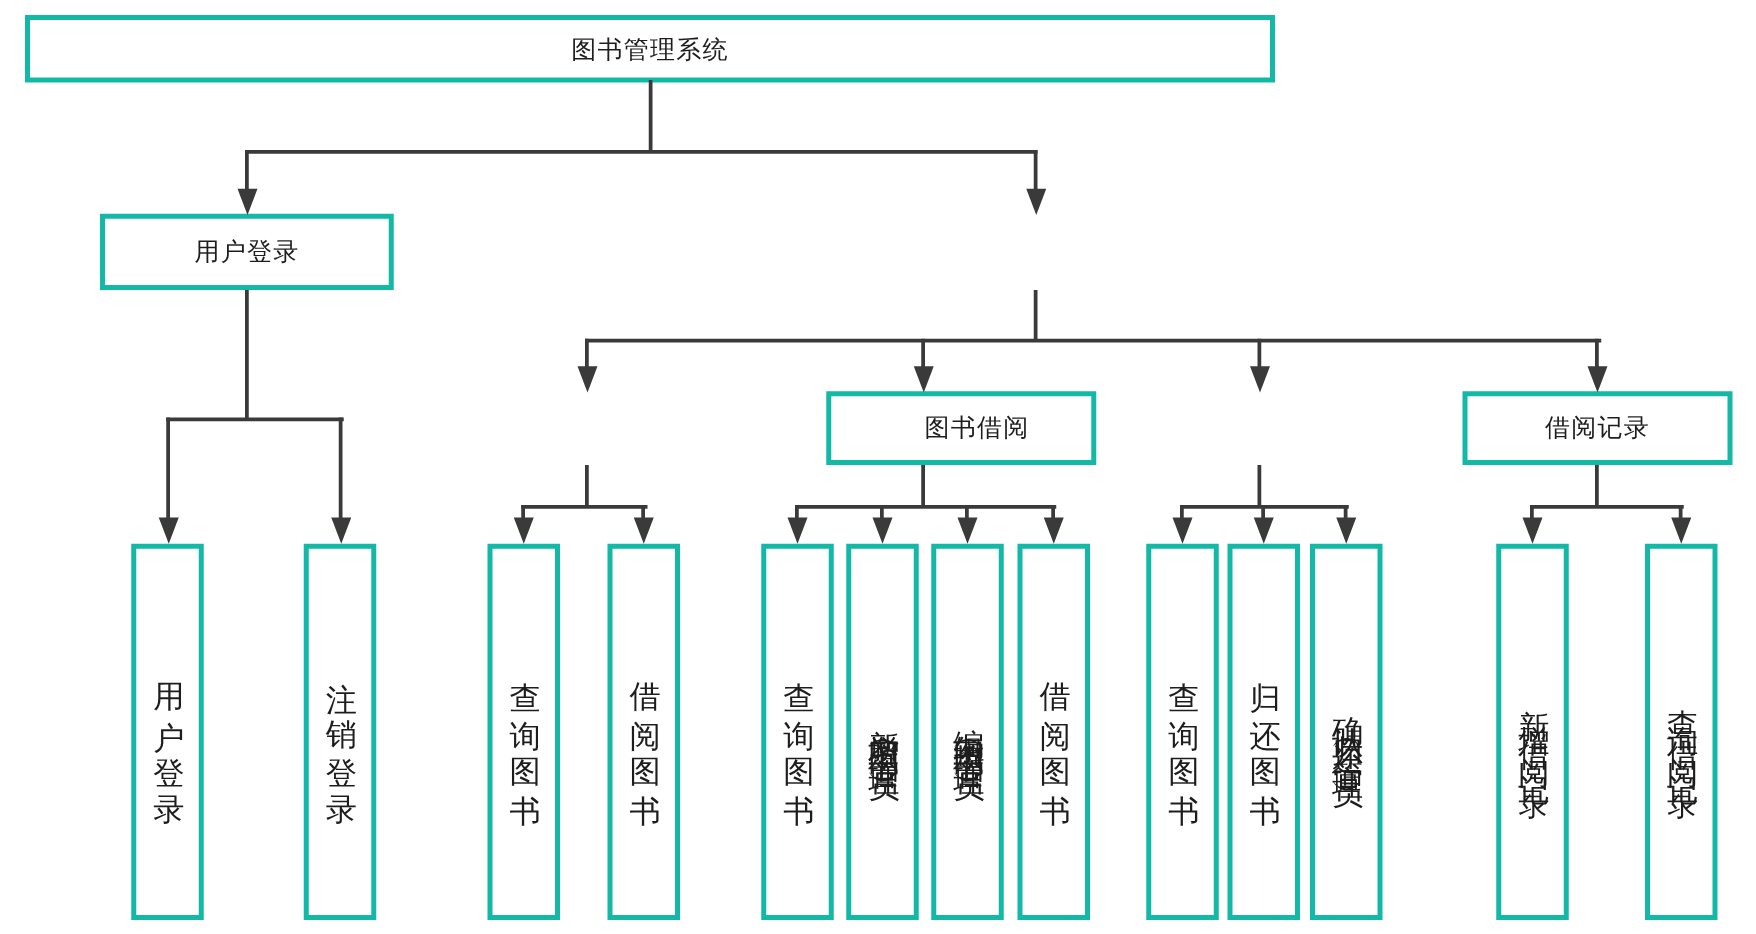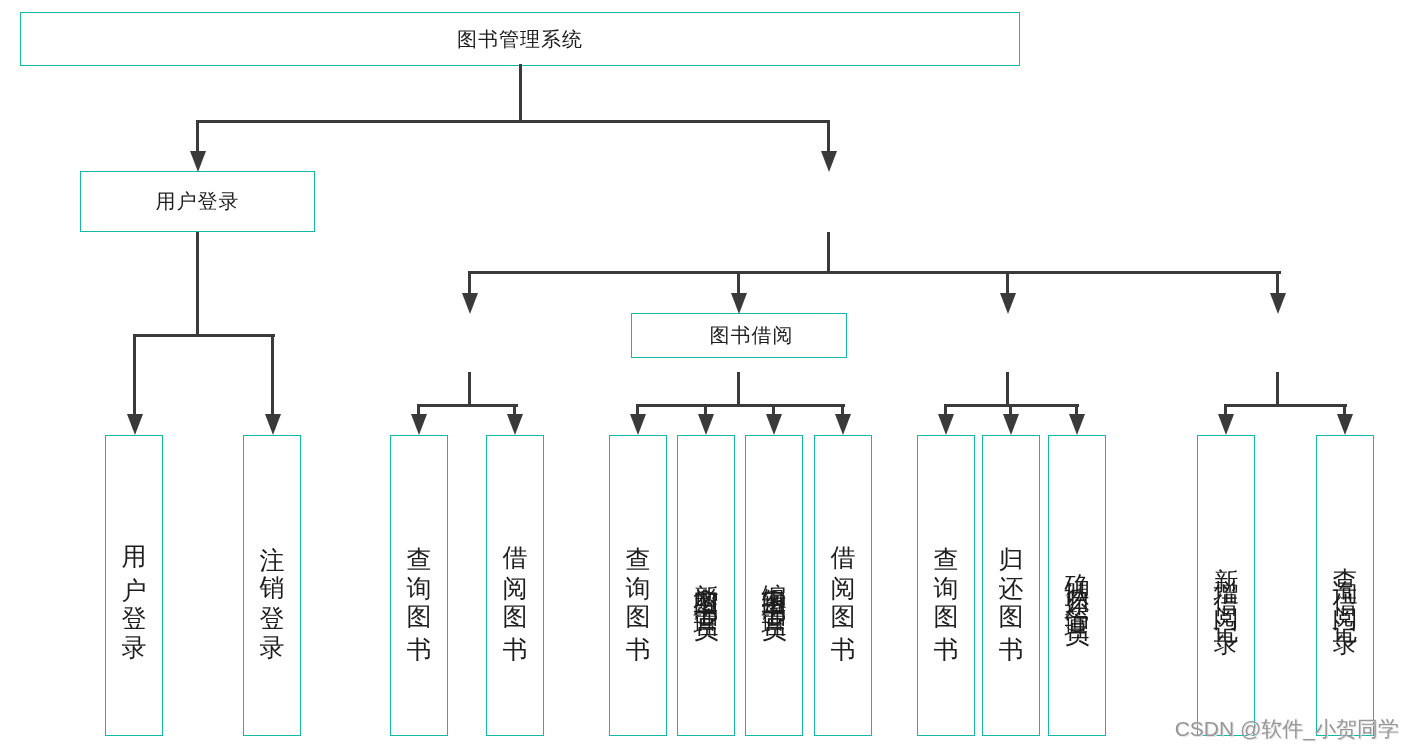--- a/index.html
+++ b/index.html
@@ -2,21 +2,21 @@
 <html><head>
 <meta charset="utf-8">
 <style>
   html,body { margin:0; padding:0; background:#ffffff; }
   #stage {
     position:relative; width:1405px; height:747px; background:#ffffff;
     font-family:"Liberation Sans","DejaVu Sans",sans-serif; overflow:hidden;
   }
   .box {
     position:absolute; box-sizing:border-box;
-    border:1px solid #14b8a6; background:#ffffff;
+    border:4px solid #14b8a6; background:#ffffff;
     display:flex; align-items:center; justify-content:center;
     color:#1d1d1d;
   }
   .hlabel { font-size:20px; letter-spacing:1px; white-space:nowrap; }
   .leaf-label {
     writing-mode:vertical-rl; text-orientation:mixed;
     font-size:25px; color:#1d1d1d; line-height:1;
   }
   .sp4 { letter-spacing:30px; }
   .sp6 { letter-spacing:13px; }
@@ -44,22 +44,25 @@
 <div id="stage">
 
   <div class="box" style="left:20px; top:12px; width:1000px; height:54px;">
     <span class="hlabel">图书管理系统</span>
   </div>
 
   <div class="box" style="left:80px; top:171px; width:235px; height:61px;">
     <span class="hlabel">用户登录</span>
   </div>
 
-  <div class="box" style="left:631px; top:313px; width:216px; height:45px;padding-left:25px;">
+  <div class="box" style="left:661px; top:313px; width:216px; height:59px;padding-left:25px;">
     <span class="hlabel">图书借阅</span>
+  </div>
+  <div class="box" style="left:1170px; top:313px; width:216px; height:59px;">
+    <span class="hlabel">借阅记录</span>
   </div>
 
   <div class="box" style="left:105px; top:435px; width:58px; height:301px;">
     <span class="leaf-label sp4">用户登录</span>
   </div>
   <div class="box" style="left:243px; top:435px; width:58px; height:301px;">
     <span class="leaf-label sp4">注销登录</span>
   </div>
 
   <div class="box" style="left:390px; top:435px; width:58px; height:301px;">
@@ -147,14 +150,13 @@
       <div class="arrowhead" style="left: 698px; top: 414px;"></div>
       <div class="arrowhead" style="left: 766px; top: 414px;"></div>
       <div class="arrowhead" style="left: 835px; top: 414px;"></div>
       <div class="arrowhead" style="left: 938px; top: 414px;"></div>
       <div class="arrowhead" style="left: 1003px; top: 414px;"></div>
       <div class="arrowhead" style="left: 1069px; top: 414px;"></div>
       <div class="arrowhead" style="left: 1218px; top: 414px;"></div>
       <div class="arrowhead" style="left: 1337px; top: 414px;"></div>
     </div>
 
-  <div class="watermark">CSDN @软件_小贺同学</div>
 </div>
 
 </body></html>

